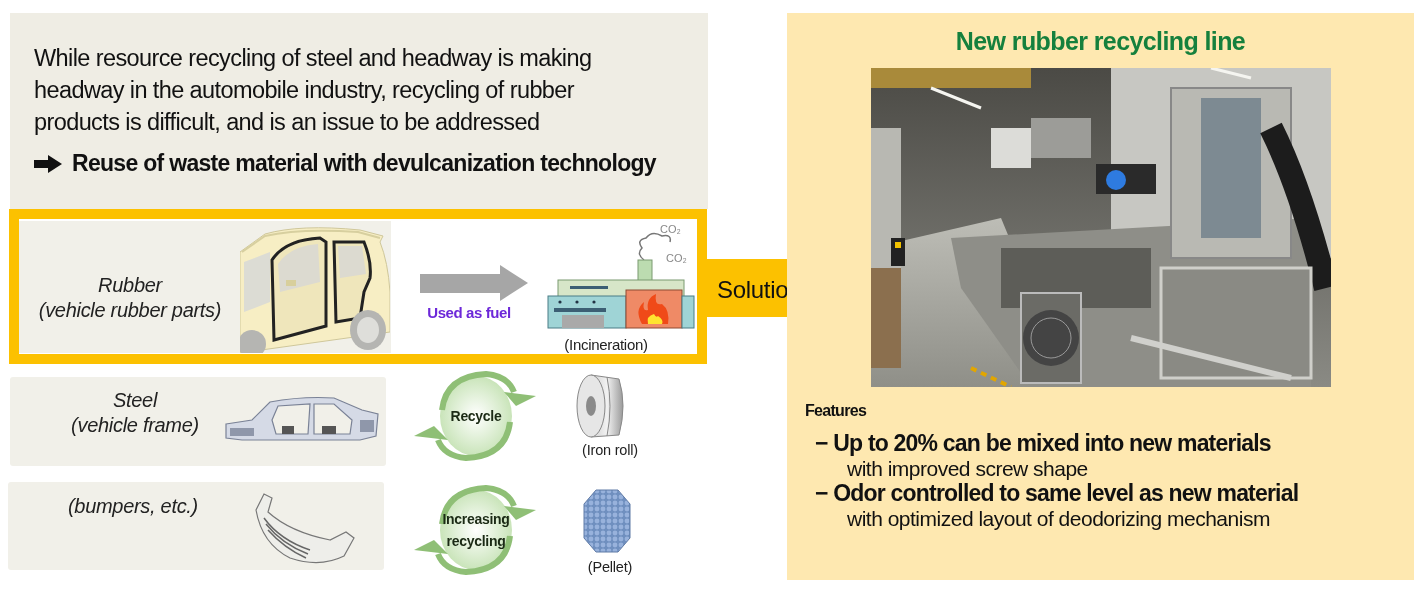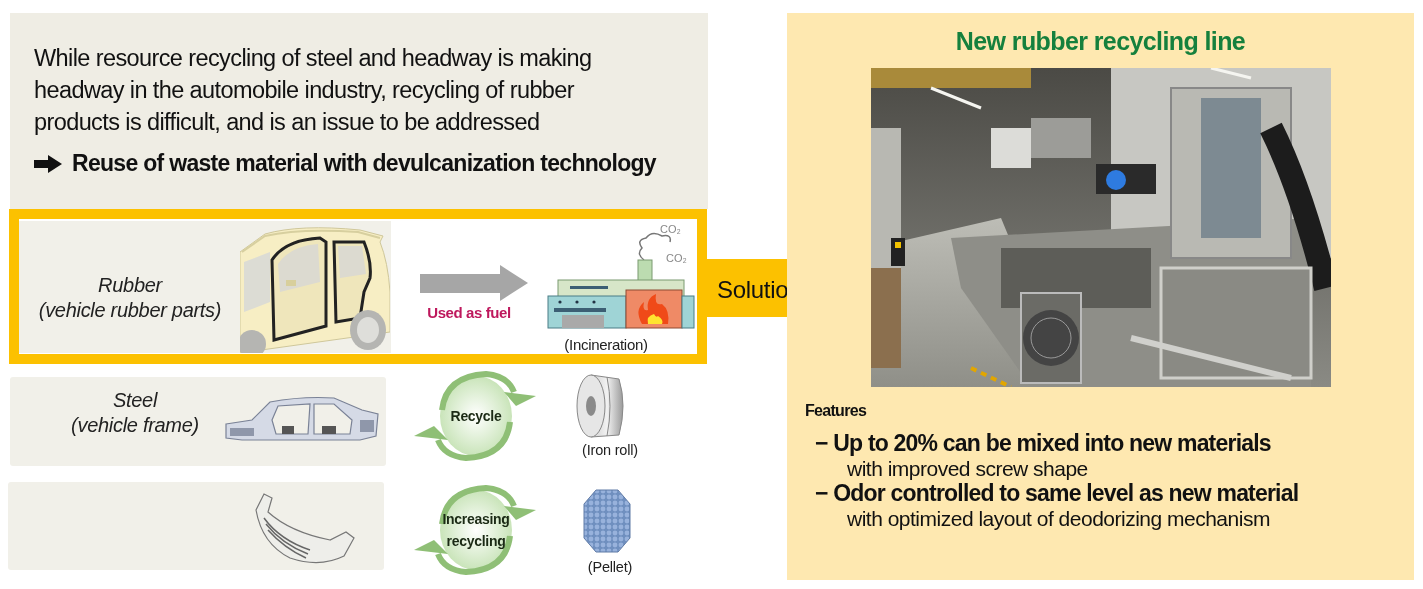--- a/index.html
+++ b/index.html
@@ -13,21 +13,21 @@
   .intro-text { left: 34px; top: 42px; width: 660px; font-size: 23.5px; line-height: 32px; letter-spacing: -0.6px; color: #111; }
   .intro-arrow-line { left: 34px; top: 150px; font-size: 23px; font-weight: bold; letter-spacing: -0.7px; display: flex; align-items: center; gap: 10px; white-space: nowrap; }
   .intro-arrow-line svg { flex: none; }
 
   
   .rubber-frame { left: 9px; top: 209px; width: 698px; height: 155px; border: 10px solid #fcc100; background: #ffffff; }
   .rubber-left { left: 19px; top: 221px; width: 372px; height: 132px; background: #f1f0e9; }
   .label { text-align: center; font-size: 20px; line-height: 25px; color: #222; letter-spacing: -0.3px; font-style: italic; }
   .rubber-label { left: 19px; top: 273px; width: 222px; }
 
-  .used-fuel { left: 414px; top: 304px; width: 110px; text-align: center; font-size: 15px; font-weight: bold; letter-spacing: -0.4px; color: #be185d; }
+  .used-fuel { left: 414px; top: 304px; width: 110px; text-align: center; font-size: 15px; font-weight: bold; letter-spacing: -0.4px; color: #6d28d9; }
   .incin-label { left: 546px; top: 336px; width: 120px; text-align: center; font-size: 15px; color: #222; letter-spacing: -0.3px; }
 
   
   .mat-box { background: #f1f0e9; border-radius: 3px; }
   .steel-box { left: 10px; top: 377px; width: 376px; height: 89px; }
   .plastic-box { left: 8px; top: 482px; width: 376px; height: 88px; }
   .steel-label { left: 10px; top: 388px; width: 250px; }
   .plastic-label { left: 8px; top: 494px; width: 250px; }
 
   .cycle-text { text-align: center; font-weight: bold; font-size: 14px; line-height: 22px; color: #1b2a15; letter-spacing: -0.3px; }
@@ -151,20 +151,21 @@
   </defs>
   <path d="M16,2 L44,6 Q52,32 44,62 L16,64 Z" fill="url(#steelg)" stroke="#888" stroke-width="1"></path>
   <ellipse cx="16" cy="33" rx="14" ry="31" fill="#e6e6e6" stroke="#888" stroke-width="1"></ellipse>
   <ellipse cx="16" cy="33" rx="5" ry="10" fill="#8a8a8a"></ellipse>
   <path d="M32,4 Q38,33 32,63" fill="none" stroke="#888" stroke-width="1"></path>
 </svg>
 <div class="abs cap-small" style="left:560px; top:442px; width:100px;">(Iron roll)</div>
 
 <div class="abs mat-box plastic-box"></div>
 <div class="abs label plastic-label">
+  <div>(bumpers, etc.)</div>
 </div>
 <svg class="abs" style="left:250px; top:492px;" width="110" height="78" viewBox="0 0 110 78">
   <path d="M6,18 L14,2 L22,6 L18,20 Q40,40 80,48 L96,40 L104,46 L94,64 Q70,76 40,66 Q12,52 6,18 Z" fill="#eeeeea" stroke="#777" stroke-width="1.2"></path>
   <path d="M14,26 Q30,48 60,58" fill="none" stroke="#666" stroke-width="1.5"></path>
   <path d="M16,32 Q32,52 58,62" fill="none" stroke="#666" stroke-width="1.5"></path>
   <path d="M18,38 Q34,56 56,66" fill="none" stroke="#666" stroke-width="1.5"></path>
 </svg>
 
 <div class="abs" style="left:410px; top:484px; width:130px; height:92px;">
   <svg width="130" height="92" viewBox="0 0 130 92" style="position:absolute;left:0;top:0;">

